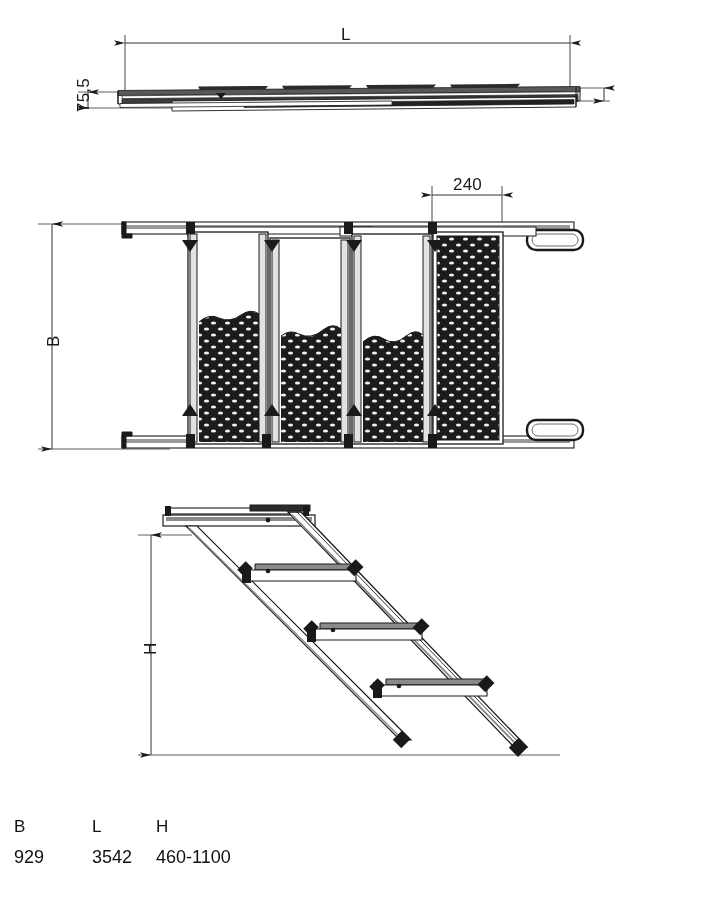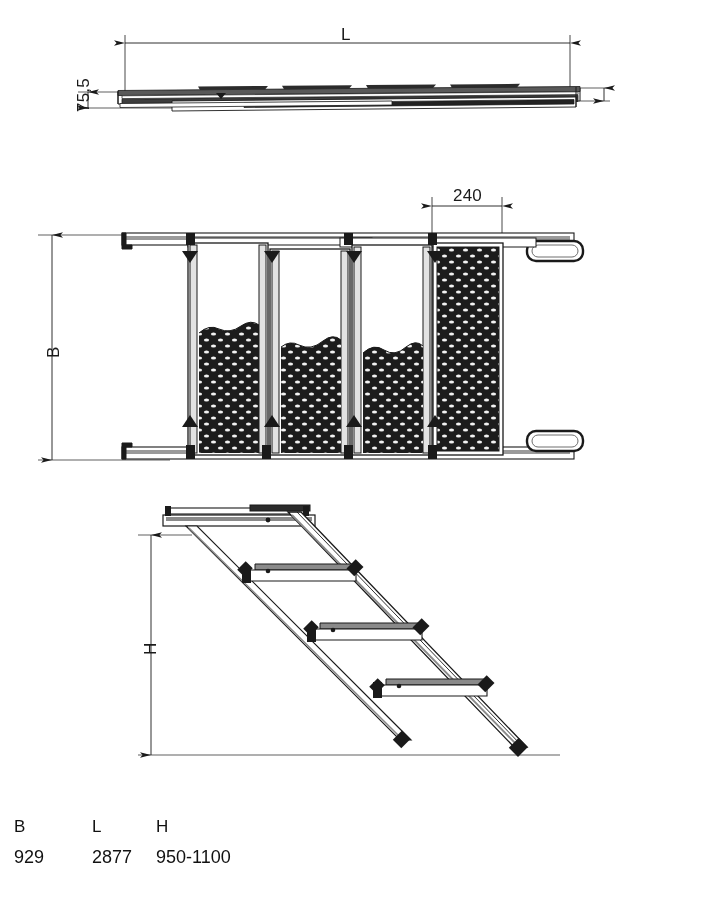--- a/index.html
+++ b/index.html
@@ -113,21 +113,21 @@
         <line x1="580" y1="101" x2="610" y2="101" stroke="#1a1a1a" stroke-width="0.7"></line>
         <line x1="604" y1="88" x2="604" y2="101" stroke="#1a1a1a" stroke-width="0.9" marker-start="url(#arrU)" marker-end="url(#arrD)"></line>
       </g>
     </svg>
 
     <span class="dim-text" style="left:341px;top:25px;">L</span>
 
     <span class="dim-text rot" style="left:74px;top:112px;">75,5</span>
   </div>
 
-  <div class="view" style="left:0;top:175px;width:569px;height:330px;">
+  <div class="view" style="left:0;top:164px;width:569px;height:330px;">
 
     <svg width="706" height="330" viewBox="0 0 706 330">
       <defs>
 
         <pattern id="grate" width="14" height="12" patternUnits="userSpaceOnUse">
           <rect width="14" height="12" fill="#1c1c1c"></rect>
           <ellipse cx="3.5" cy="3" rx="2.6" ry="1.5" fill="#f2f2f2"></ellipse>
           <ellipse cx="10.5" cy="9" rx="2.6" ry="1.5" fill="#f2f2f2"></ellipse>
         </pattern>
       </defs>
@@ -294,18 +294,18 @@
   </div>
 
   <div class="spec-table">
     <div class="spec-row head">
       <div class="spec-cell c0">B</div>
       <div class="spec-cell c1">L</div>
       <div class="spec-cell c2">H</div>
     </div>
     <div class="spec-row vals">
       <div class="spec-cell c0">929</div>
-      <div class="spec-cell c1">2877</div>
-      <div class="spec-cell c2">950-1100</div>
+      <div class="spec-cell c1">3542</div>
+      <div class="spec-cell c2">460-1100</div>
     </div>
   </div>
 
 </div>
 
 </body></html>

